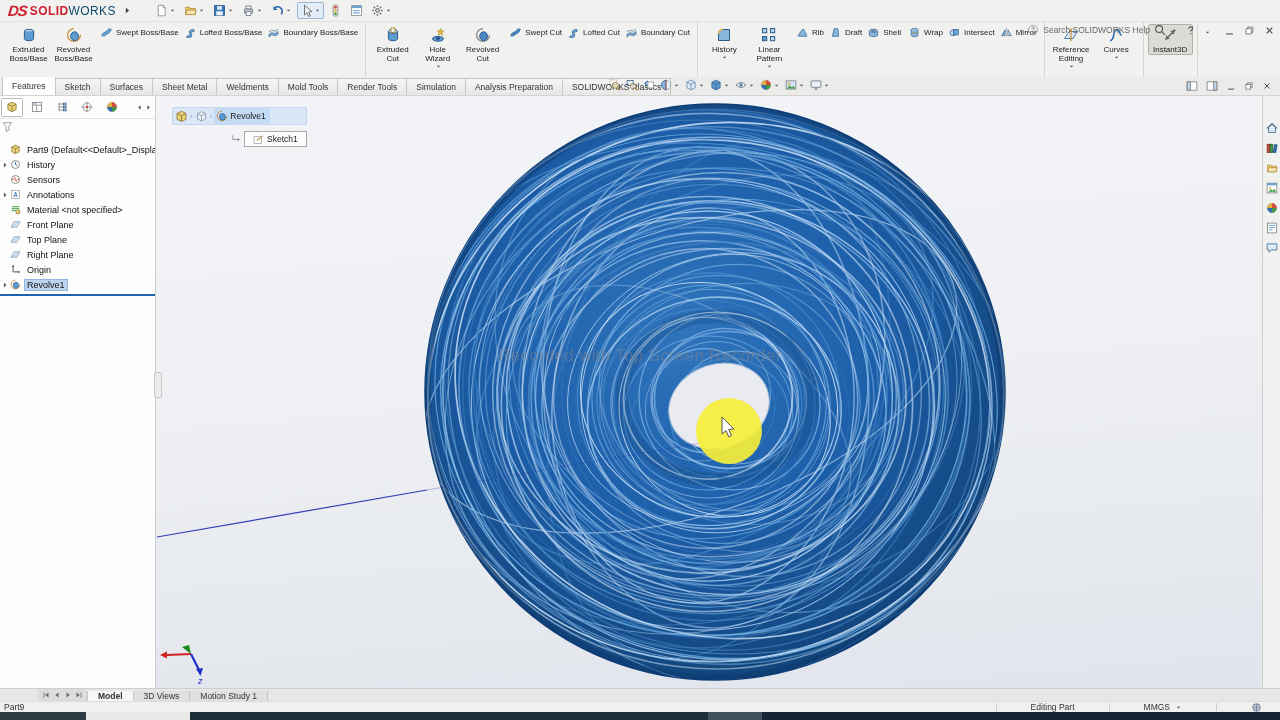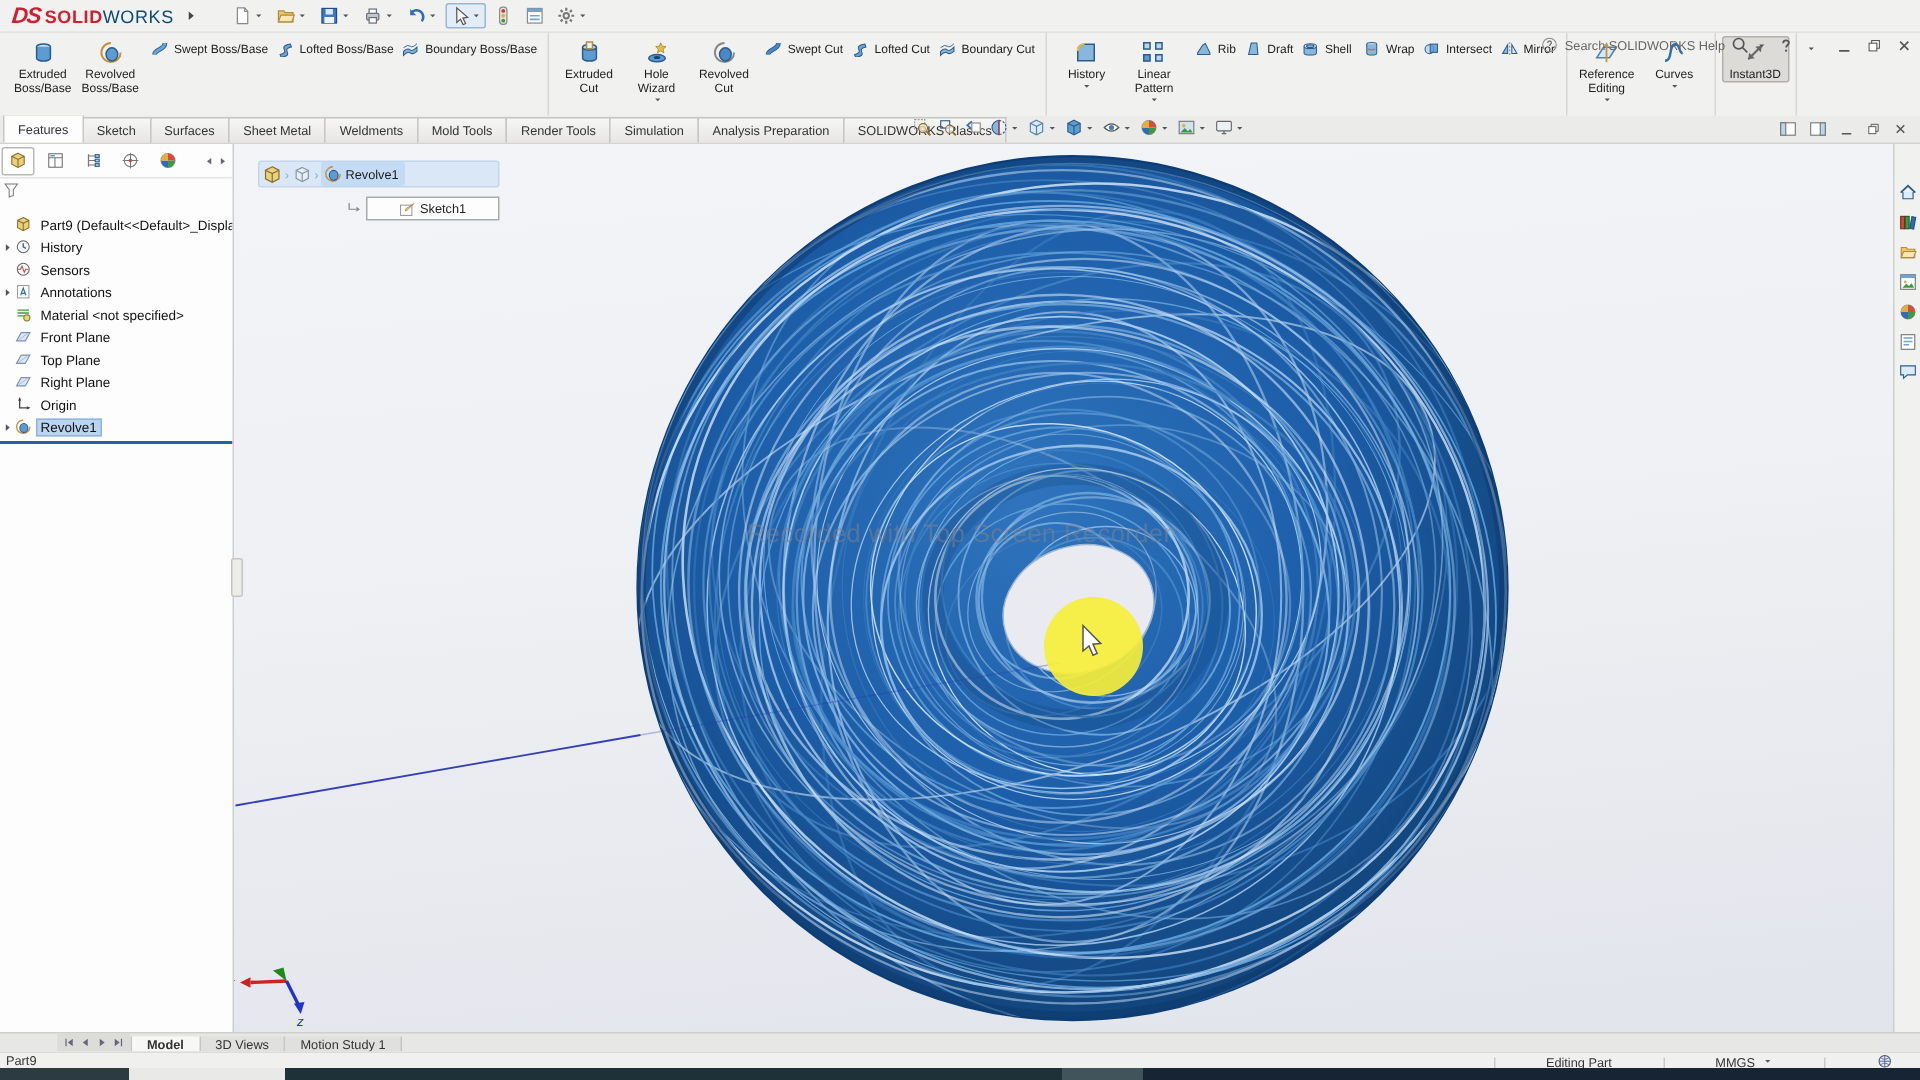--- a/index.html
+++ b/index.html
@@ -62,38 +62,38 @@
 
 .viewport{position:absolute;left:156px;top:96px;width:1106px;height:592px;background:linear-gradient(175deg,#f3f4f7 0%,#eef0f3 45%,#e1e4eb 100%);overflow:hidden;z-index:5}
 #scene{position:absolute;left:0;top:0}
 .watermark{position:absolute;left:342px;top:250px;font-size:17px;color:rgba(126,131,142,.52);letter-spacing:.3px;z-index:6;pointer-events:none}
 .breadcrumb{position:absolute;left:16px;top:11px;z-index:7}
 .bc-row{display:flex;align-items:center;height:18px;background:#d9e7f7;border:1px solid #c2d6ec;border-radius:2px;padding:0 2px}
 .bc-chev{color:#8fa6c4;font-size:8px;padding:0 2px}
 .bc-active{display:flex;align-items:center;background:#c3dbf4;border-radius:2px;padding:0 4px 0 2px;height:16px;gap:2px}
 .bc-label{font-size:8.5px;color:#1a1a1a}
 .bc-sub{display:flex;align-items:center;margin:6px 0 0 58px;gap:3px}
-.bc-sub-box{display:flex;align-items:center;gap:3px;background:#fdfdfd;border:1px solid #a9a9a7;height:16px;padding:0 21px;font-size:8.5px}
+.bc-sub-box{display:flex;align-items:center;gap:3px;background:#fdfdfd;border:1px solid #a9a9a7;height:16px;padding:0 8px;font-size:8.5px}
 
 
 .taskpane{position:absolute;right:0;top:96px;width:18px;bottom:32px;background:#f1f1ef;border-left:1px solid #cfcfcd;display:flex;flex-direction:column;align-items:center;padding-top:24px;gap:5px;z-index:10}
 .tp-btn{display:flex;align-items:center;justify-content:center;width:16px;height:15px}
 
 
 .bottombar{position:absolute;left:0;right:0;bottom:19px;height:13px;background:#e7e7e5;border-top:1px solid #cecece;display:flex;align-items:stretch;font-size:8.5px;z-index:20}
 .tab-nav{display:flex;align-items:center;gap:1px;margin-left:38px;background:#dcdcda;padding:0 3px}
 .nav-btn{display:flex;align-items:center;padding:0 1px}
 .doc-tabs{display:flex;align-items:flex-end}
 .doc-tab{display:flex;align-items:center;padding:0 10px;border-right:1px solid #c6c6c4;background:#e0e0de;color:#333}
 .doc-tab.active{background:#f7f7f5;font-weight:bold;border-left:1px solid #c6c6c4}
 
 
 .statusbar{position:absolute;left:0;right:0;bottom:8px;height:11px;background:#f0f0ee;border-top:1px solid #dcdcda;display:flex;align-items:center;font-size:8.5px;color:#333;z-index:20}
 .sb-left{margin-left:4px}
-.sb-right{margin-left:auto;display:flex;align-items:flex-end;gap:16px}
+.sb-right{margin-left:auto;display:flex;align-items:center;gap:16px}
 .sb-item{padding:0 18px;display:flex;align-items:center;gap:4px}
 .sb-sep{width:1px;height:8px;background:#c9c9c7}
 
 
 .bstrip{position:absolute;left:0;right:0;bottom:0;height:8px;display:flex;z-index:20}
 .bs1{width:86px;background:#2c3b41}.bs2{width:104px;background:#e9e9e7}.bs3{width:518px;background:#1e3138}.bs4{width:54px;background:#41545c}.bs5{flex:1;background:#162433}
 svg{display:block}
 </style>
 </head>
 <body>

